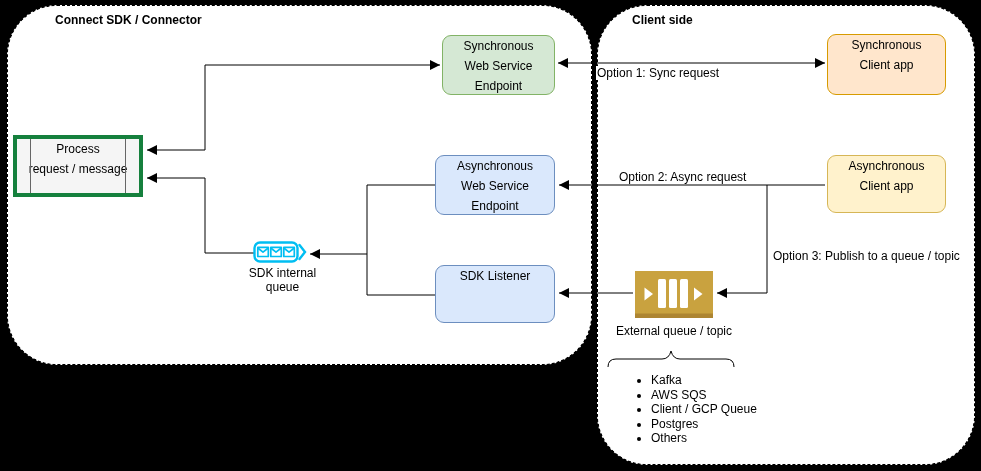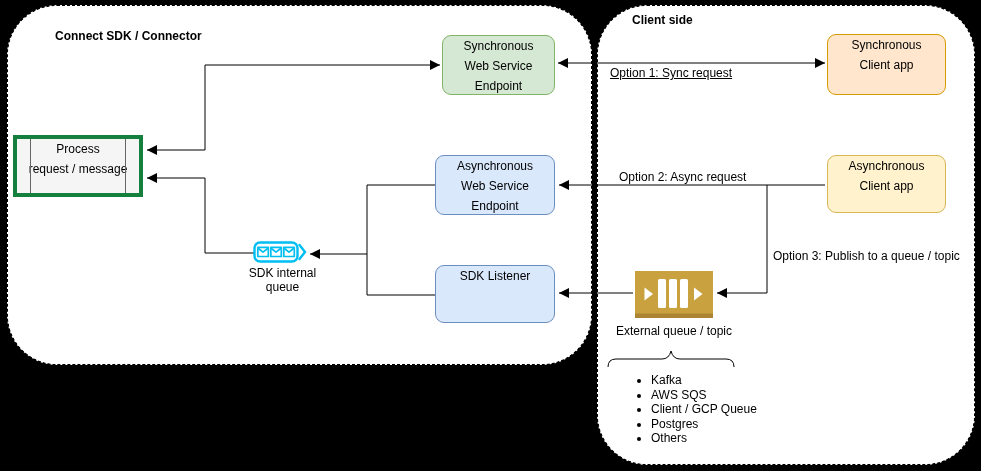--- a/index.html
+++ b/index.html
@@ -7,21 +7,21 @@
     position:relative;width:981px;height:471px;background:#000;
     font-family:"Liberation Sans",sans-serif;color:#000;overflow:hidden;
   }
   .container{
     position:absolute;background:#fff;border:1px dashed #000;border-radius:50px;z-index:1;
   }
   .container-title{
     position:absolute;font-size:12px;font-weight:bold;white-space:nowrap;
   }
   #sdk-container{left:7px;top:5px;width:583px;height:358px;}
-  #sdk-container .container-title{left:47px;top:23px;}
+  #sdk-container .container-title{left:47px;top:7px;}
   #client-container{left:597px;top:5px;width:376px;height:458px;}
   #client-container .container-title{left:34px;top:7px;}
   svg.overlay{position:absolute;left:0;top:0;z-index:2;pointer-events:none;}
   .node{
     position:absolute;z-index:3;display:flex;justify-content:center;
     text-align:center;font-size:12px;line-height:20px;white-space:pre-line;
     box-sizing:border-box;
   }
   .rounded{border-radius:9px;border:1px solid;}
   #sync-endpoint{left:442px;top:35px;width:113px;height:60px;background:#d5e8d4;border-color:#82b366;}
@@ -135,21 +135,21 @@
         <rect x="23" y="8" width="8" height="29" rx="1.5"></rect>
         <rect x="34" y="8" width="8" height="29" rx="1.5"></rect>
         <rect x="45" y="8" width="8" height="29" rx="1.5"></rect>
         <path d="M9.5,16.5 L18,23 L9.5,29.5 Z"></path>
         <path d="M59,16.5 L67.5,23 L59,29.5 Z"></path>
       </g>
     </svg>
   </div>
   <div class="icon-label" style="left:608px;top:324px;width:132px;">External queue / topic</div>
 
-  <div class="edge-label" style="left:609px;top:66px;text-decoration:underline;">Option 1: Sync request</div>
+  <div class="edge-label" style="left:596px;top:66px;">Option 1: Sync request</div>
   <div class="edge-label" style="left:618px;top:170px;">Option 2: Async request</div>
   <div class="edge-label" style="left:772px;top:249px;">Option 3: Publish to a queue / topic</div>
 
   <ul id="queue-examples">
     <li>Kafka</li>
     <li>AWS SQS</li>
     <li>Client / GCP Queue</li>
     <li>Postgres</li>
     <li>Others</li>
   </ul>

